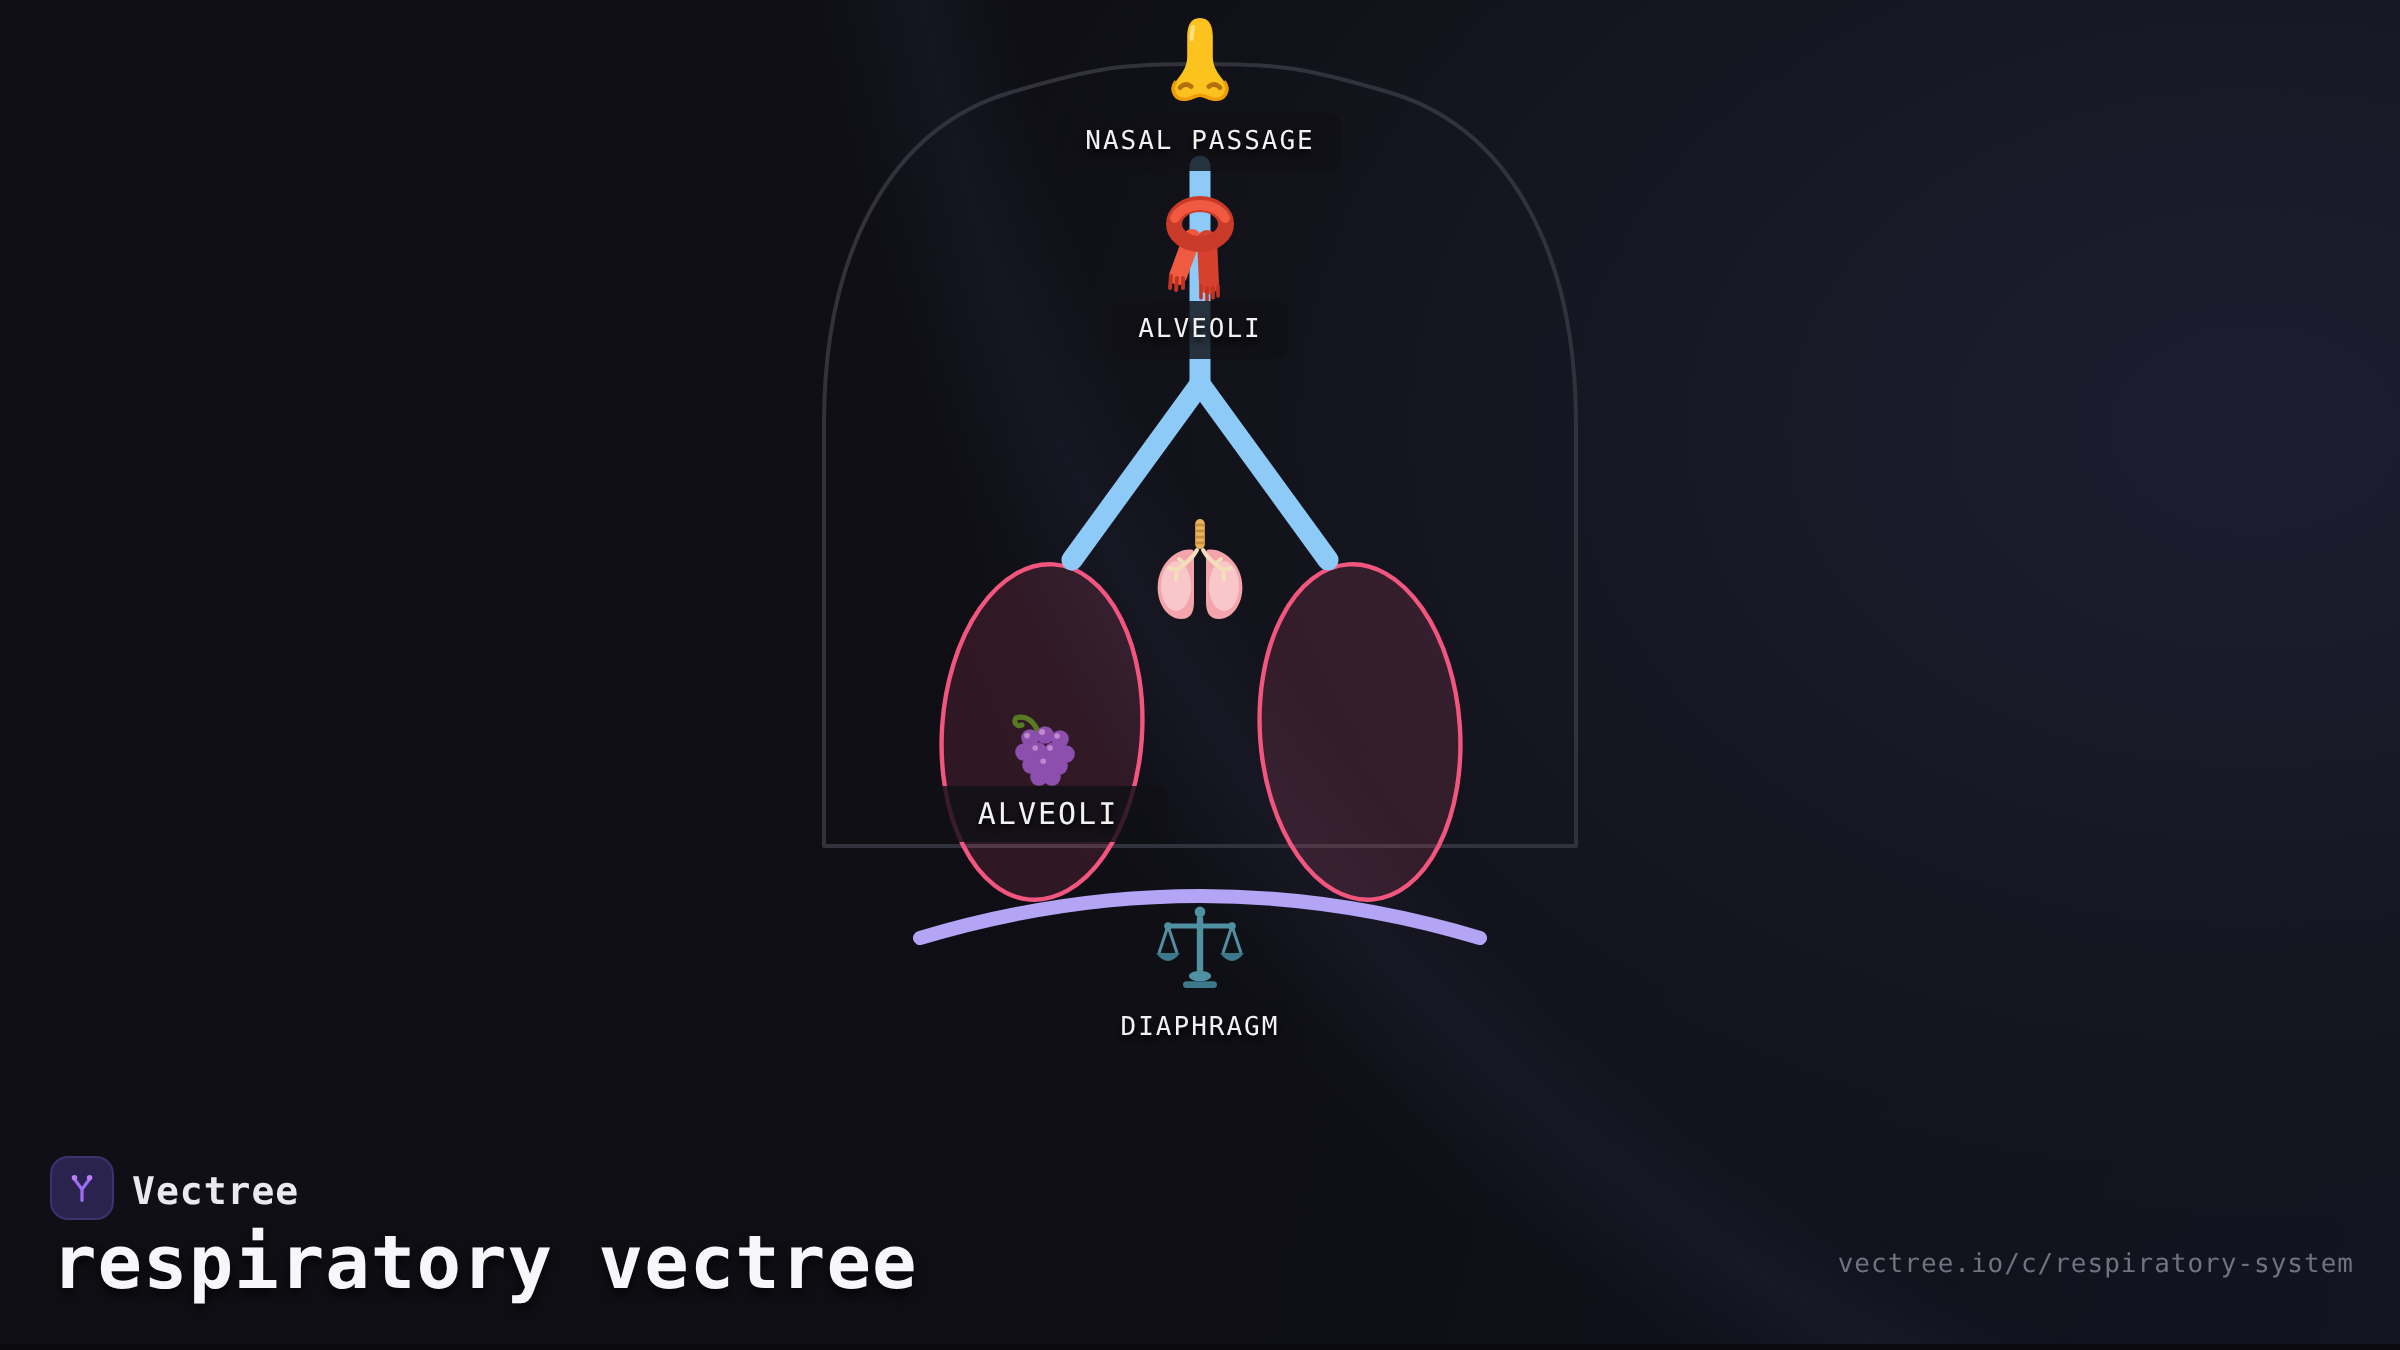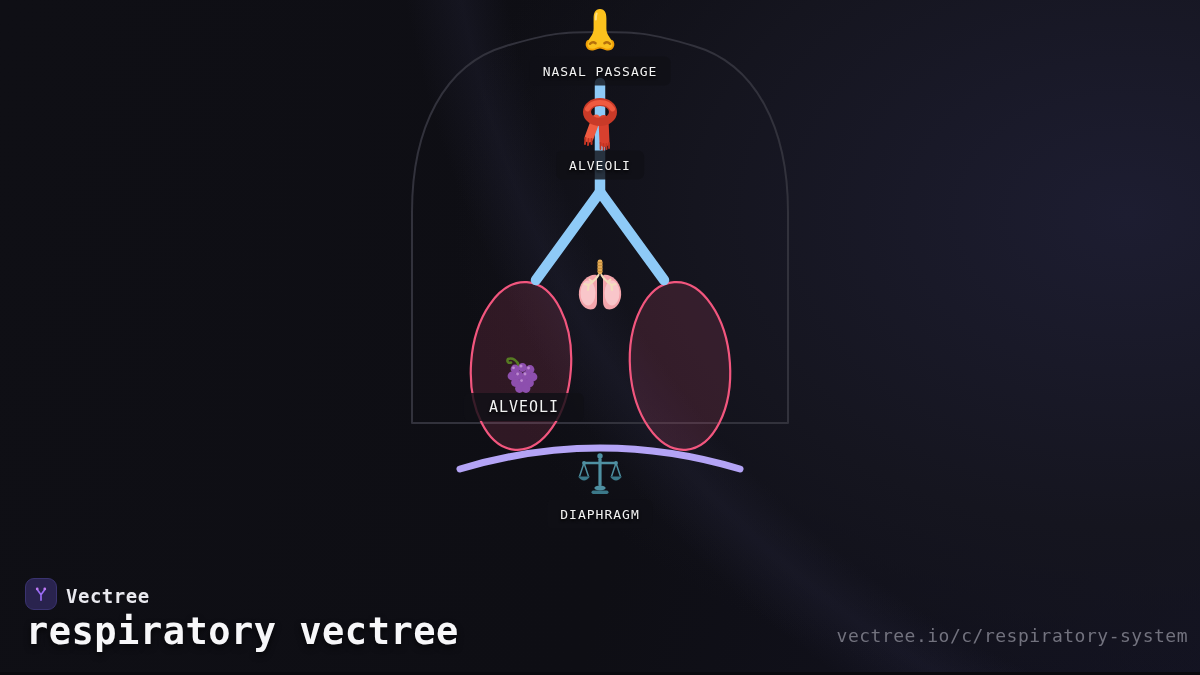--- a/index.html
+++ b/index.html
@@ -29,21 +29,21 @@
   .brand {
     position:absolute; left:66px; top:585px; color:#e9e9ef;
     font-size:19px; font-weight:bold; letter-spacing:0.5px;
   }
   .title {
     position:absolute; left:26px; top:610px; color:#f7f7f9;
     font-size:37px; font-weight:bold; letter-spacing:0.5px;
     text-shadow:0 3px 6px rgba(0,0,0,0.65); white-space:nowrap;
   }
   .url {
-    position:absolute; right:12px; top:625px; color:#72727e; font-size:18px;
+    position:absolute; right:23px; top:625px; color:#72727e; font-size:13px;
     letter-spacing:0.5px; white-space:nowrap;
   }
 </style>
 </head>
 <body>
 
 <div class="stage">
 
   <svg class="diagram" width="1200" height="675" viewBox="0 0 1200 675">
 

